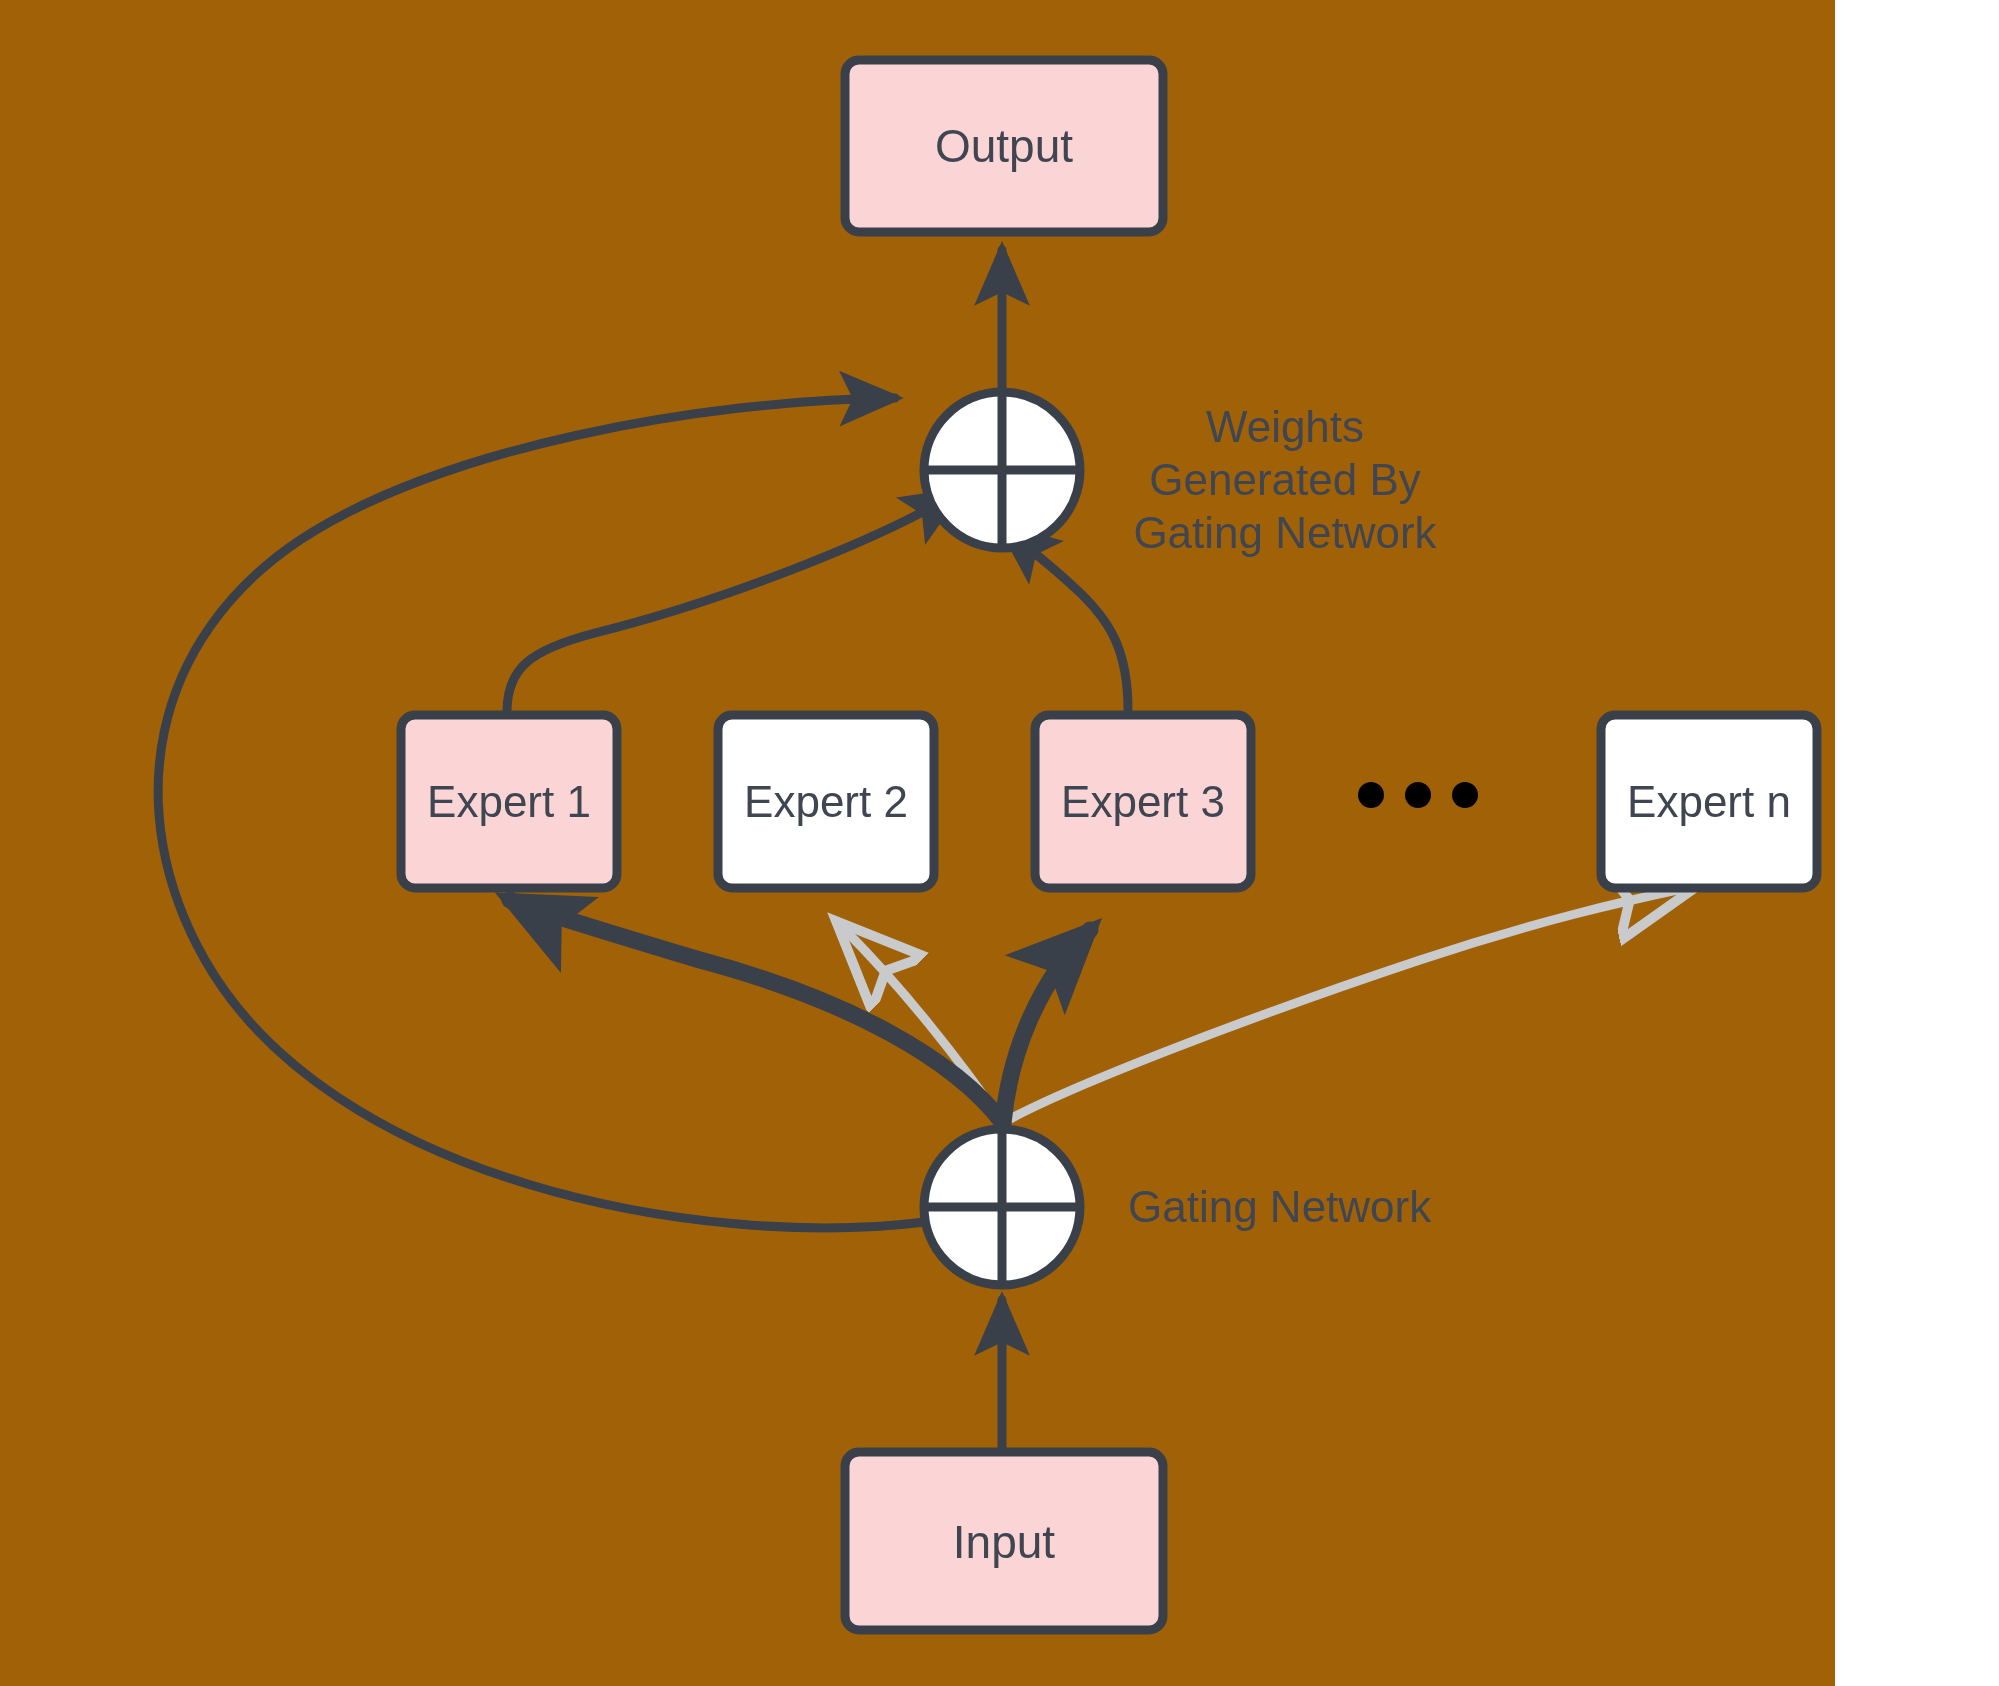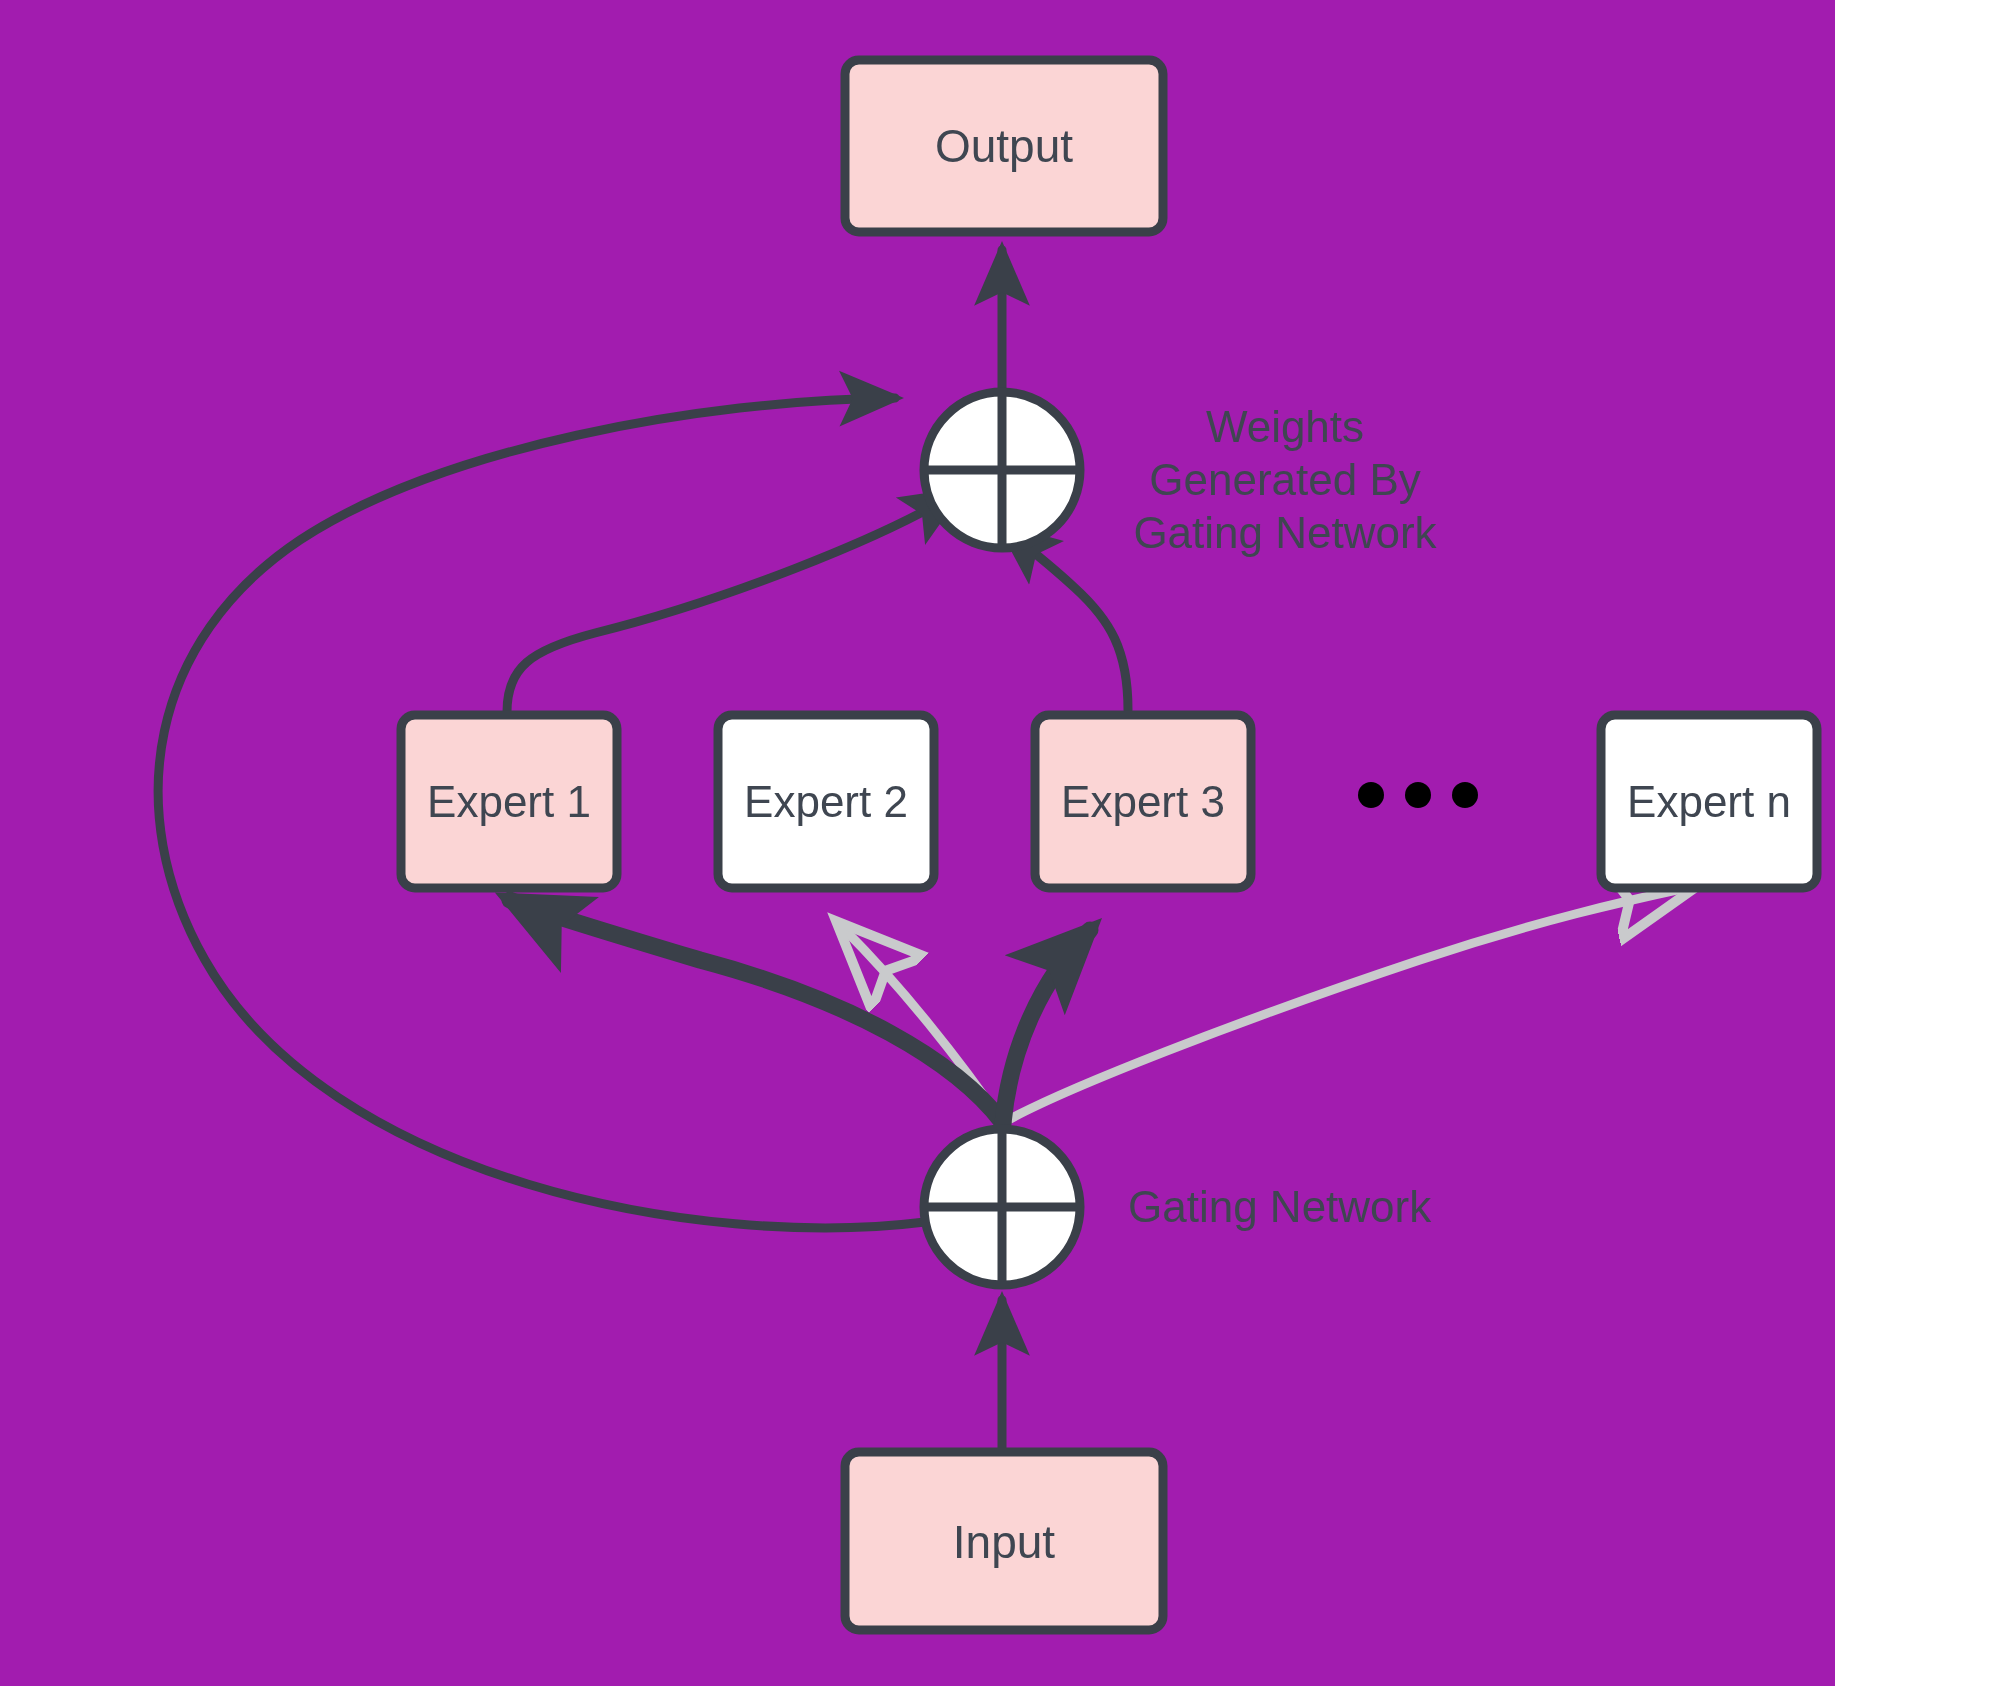--- a/index.html
+++ b/index.html
@@ -11,21 +11,21 @@
   body {
     width: 1999px;
     height: 1686px;
     font-family: "Liberation Sans", sans-serif;
     overflow: hidden;
   }
   #diagram-root {
     position: relative;
     width: 1835px;
     height: 1686px;
-    background: #a21caf;
+    background: #a16207;
   }
   svg#diagram-canvas {
     position: absolute;
     top: 0;
     left: 0;
     width: 1999px;
     height: 1686px;
   }
   .node-label {
     font-family: "Liberation Sans", sans-serif;

